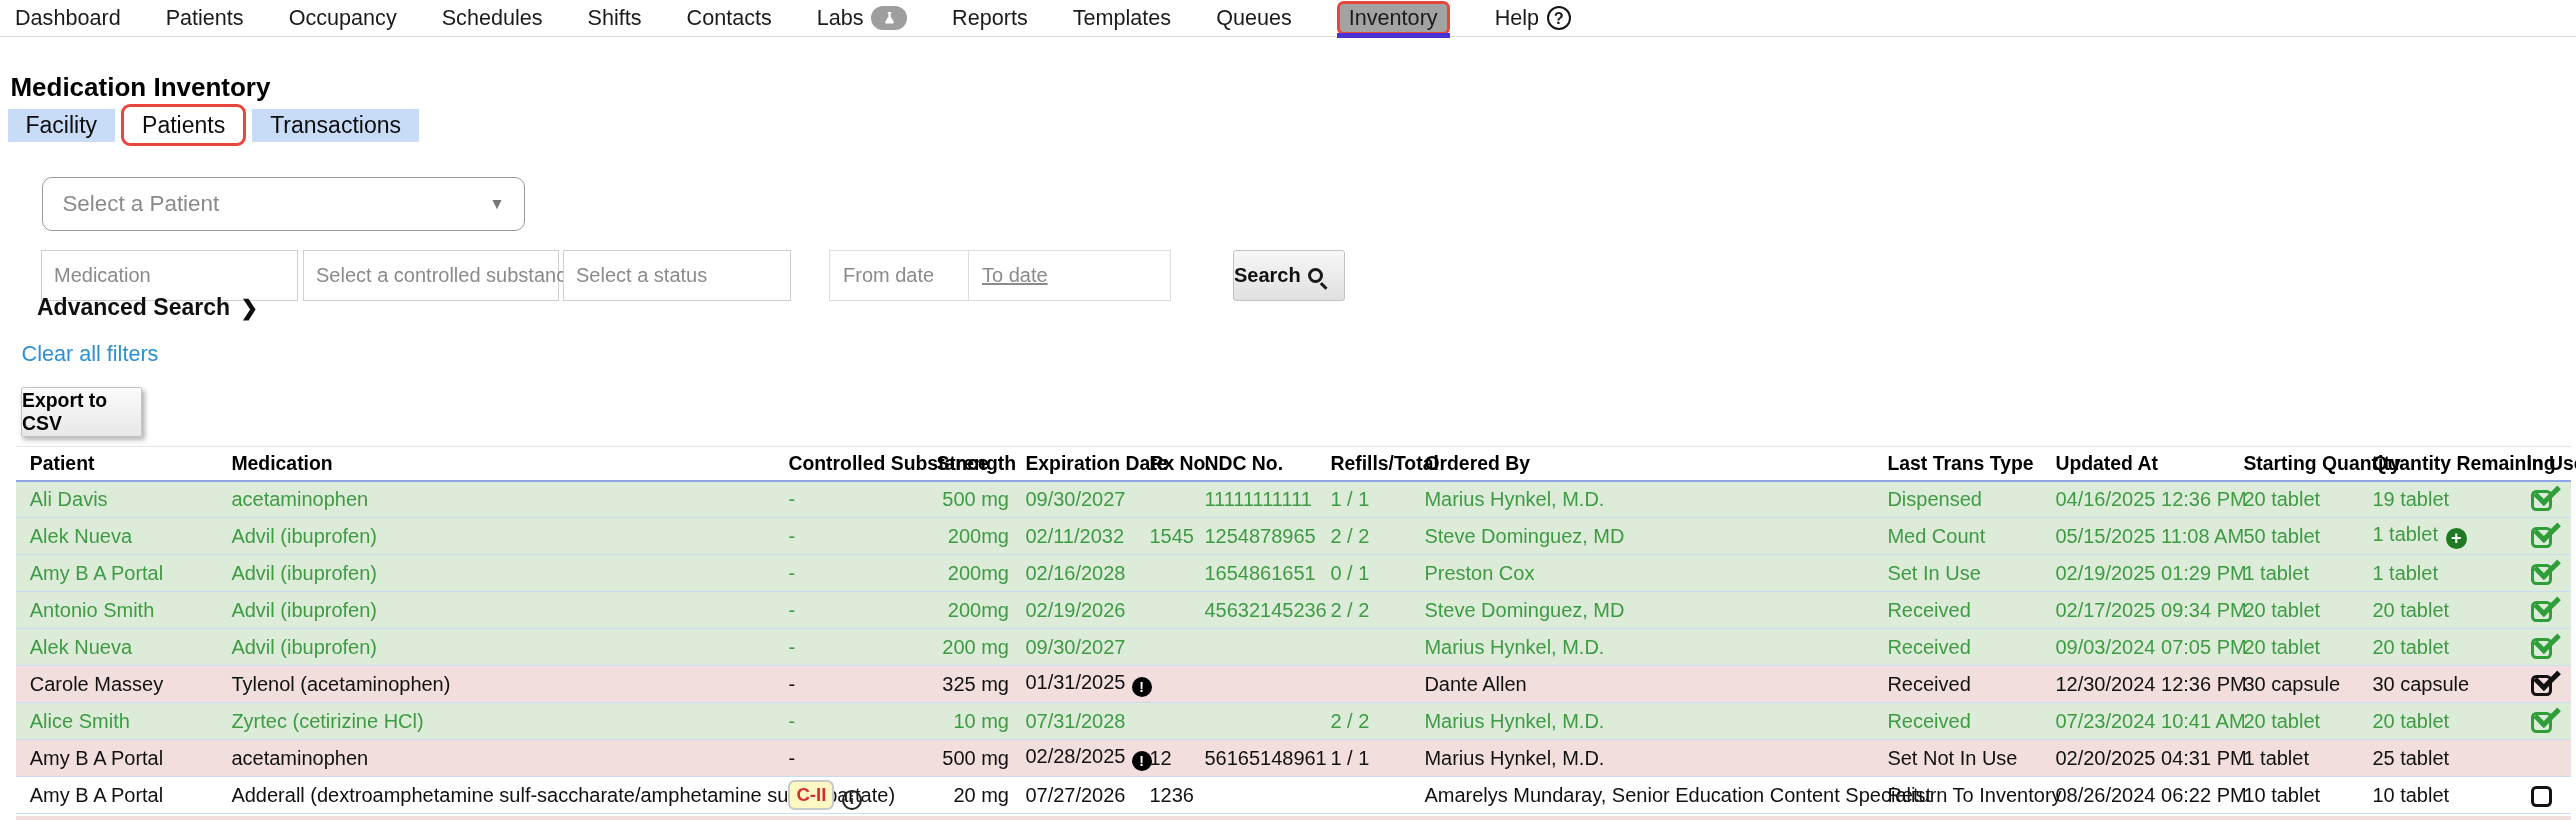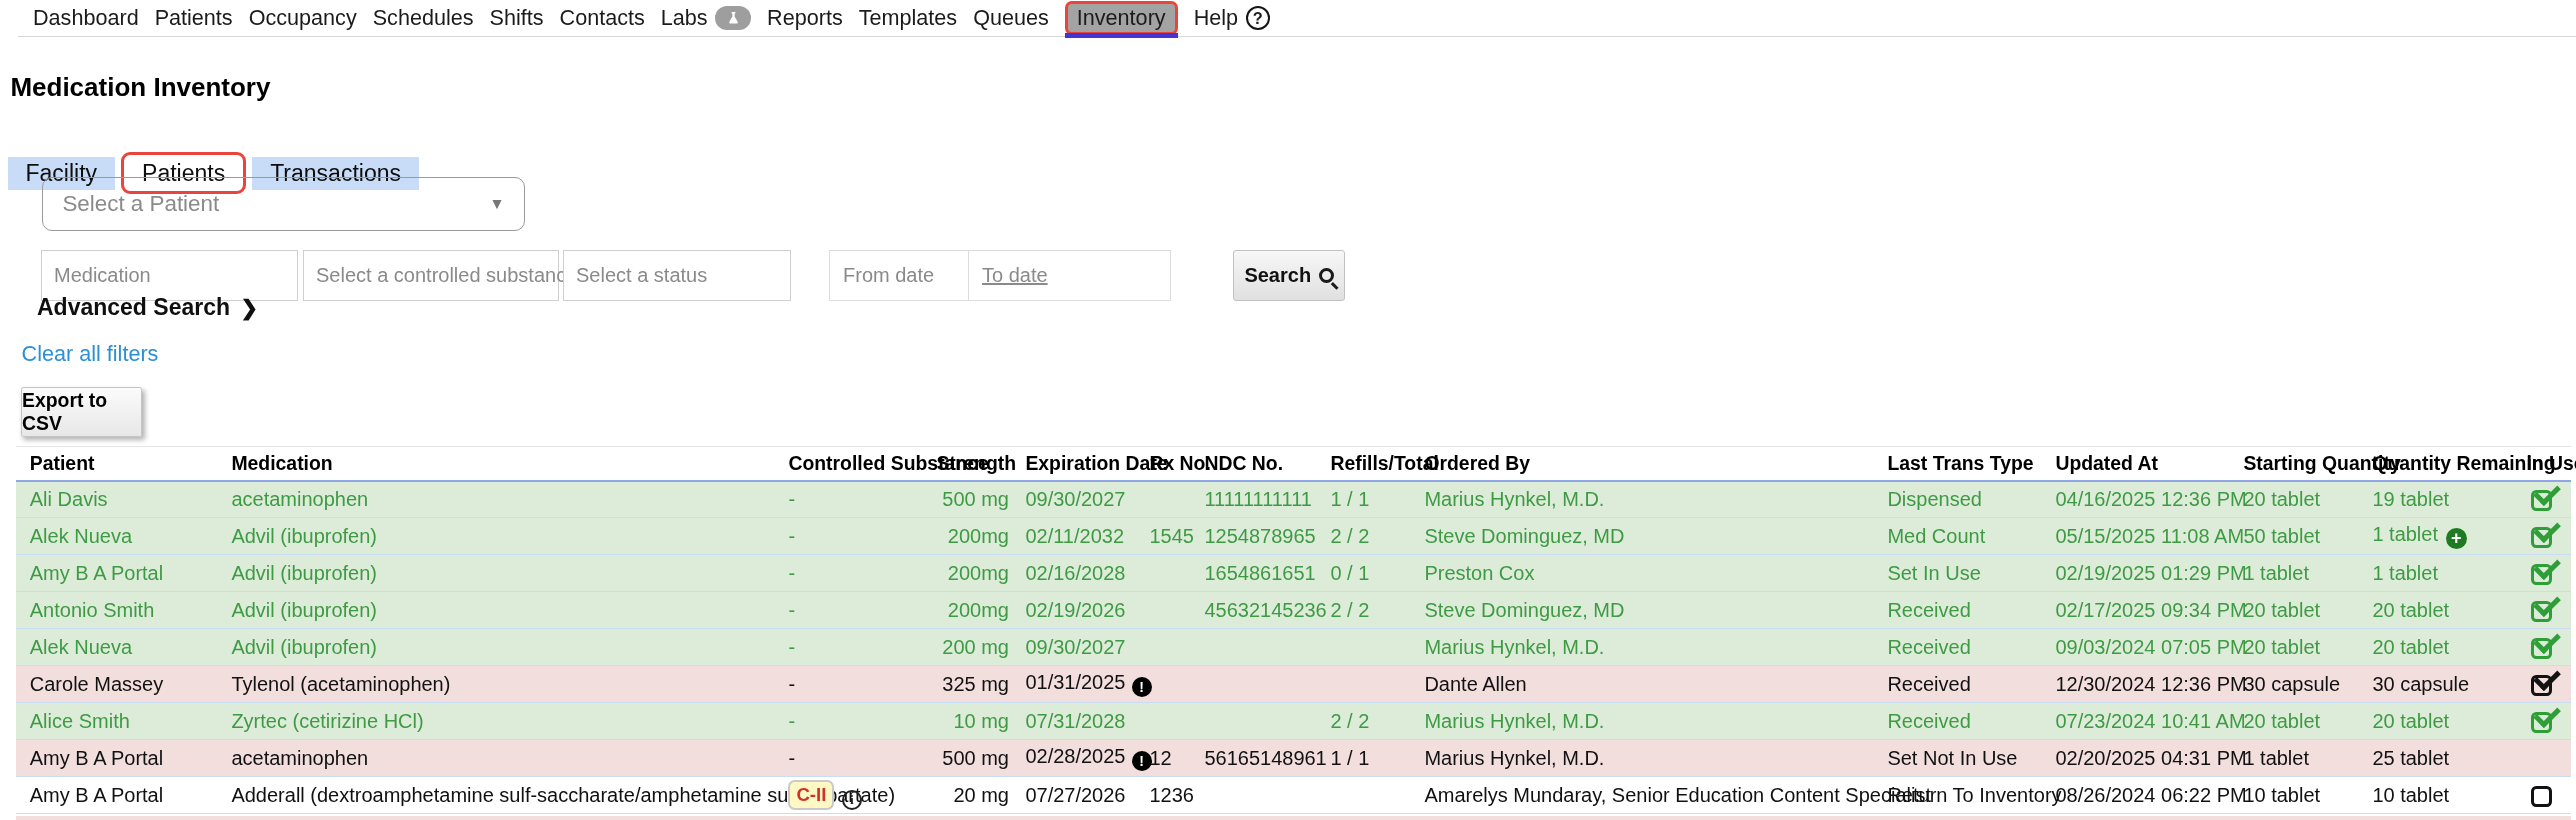--- a/index.html
+++ b/index.html
@@ -1,50 +1,50 @@
 <!DOCTYPE html>
 <html style="font-size:12px"><head>
 <meta charset="utf-8">
 <style>
   html,body{margin:0;padding:0;width:2576px;height:820px;overflow:hidden;background:#fff;
     font-family:"Liberation Sans", sans-serif;color:#141414;}
   *{box-sizing:border-box;}
 
   
-  .topnav{display:flex;align-items:center;gap:16px;height:37px;padding-left:15px;
-    border-bottom:1.5px solid #d8d8d8;font-size:21.6px;color:#1b1b1b;white-space:nowrap;margin-left:18px;}
+  .topnav{display:flex;align-items:center;gap:45px;height:37px;padding-left:15px;
+    border-bottom:1.5px solid #d8d8d8;font-size:21.6px;color:#1b1b1b;white-space:nowrap;}
   .nav-item{display:inline-flex;align-items:center;gap:7.5px;cursor:pointer;}
   .labs-badge{display:inline-flex;align-items:center;justify-content:center;width:36px;height:24.6px;
     border-radius:12.7px;background:#9e9e9e;}
   .nav-inventory{position:relative;background:#a3a3a3;border:3px solid #e8463c;border-radius:6.7px;
     padding:0.7px 9px;}
   .nav-inventory::after{content:"";position:absolute;left:-3px;right:-3px;bottom:-6px;height:4.5px;background:#4633d4;}
   .help-icon{display:inline-flex;align-items:center;justify-content:center;width:24.6px;height:24.6px;
     border:2.2px solid #141414;border-radius:50%;font-size:16.4px;font-weight:bold;}
 
   
   .page-title{position:absolute;top:72px;left:10.4px;font-size:26px;font-weight:bold;color:#000;}
-  .tabs{position:absolute;top:104px;left:7.5px;display:flex;align-items:center;margin-top:48px;}
+  .tabs{position:absolute;top:104px;left:7.5px;display:flex;align-items:center;}
   .tab{background:#c9dcf7;color:#0d0d0d;font-size:23px;padding:4.5px 18px;height:33px;
     display:inline-flex;align-items:center;cursor:pointer;}
   .tab.selected{background:#fff;border:3.7px solid #e8463c;border-radius:9px;height:42px;margin:0 6px;}
 
   
   .patient-select{position:absolute;top:177px;left:42px;width:483px;height:54px;border:1.5px solid #9a9a9a;
     border-radius:10px;display:flex;align-items:center;padding:0 19.4px;font-size:22.4px;color:#8a8a8a;cursor:pointer;}
   .patient-select .caret{margin-left:auto;font-size:15.6px;color:#777;}
 
   
   .filters{position:absolute;top:250px;left:0;height:51px;}
   .f-input{position:absolute;top:0;height:51px;border:1.5px solid #cfcfcf;background:#fff;
     font-size:20px;color:#8a8a8a;display:flex;align-items:center;padding-left:12px;white-space:nowrap;cursor:text;}
   .f-date{border-color:#dcdcdc;padding-left:13px;}
   .search-btn{position:absolute;top:0;left:1233px;width:112px;height:51px;border:1.5px solid #c2c2c2;border-radius:3px;
     background:linear-gradient(#f7f7f7,#e0e0e0);font-size:20px;font-weight:bold;color:#111;
-    display:flex;align-items:center;justify-content:center;gap:7.5px;cursor:pointer;}
+    display:flex;align-items:center;justify-content:flex-start;gap:7.5px;cursor:pointer;}
   .mag{position:relative;width:15px;height:15px;border:3px solid #1a1a1a;border-radius:50%;display:inline-block;}
   .mag::after{content:"";position:absolute;width:3px;height:7.5px;background:#1a1a1a;left:11.2px;top:11.2px;transform:rotate(-45deg);}
 
   .adv-search{position:absolute;top:294px;left:37px;font-size:23px;font-weight:bold;color:#0f0f0f;cursor:pointer;}
   .adv-search .chev{margin-left:10.4px;font-size:21px;}
   .clear-filters{position:absolute;top:341px;left:21.6px;font-size:21.6px;color:#2d8fd5;cursor:pointer;}
   .export-btn{position:absolute;top:387px;left:21px;width:121px;height:50px;border:0.7px solid #c4c4c4;border-radius:2.2px;
     background:linear-gradient(#fbfbfb,#e7e7e7);box-shadow:2.2px 3px 5.2px rgba(0,0,0,.3);
     font-size:19.4px;font-weight:bold;color:#000;display:flex;align-items:center;justify-content:center;cursor:pointer;}
 

